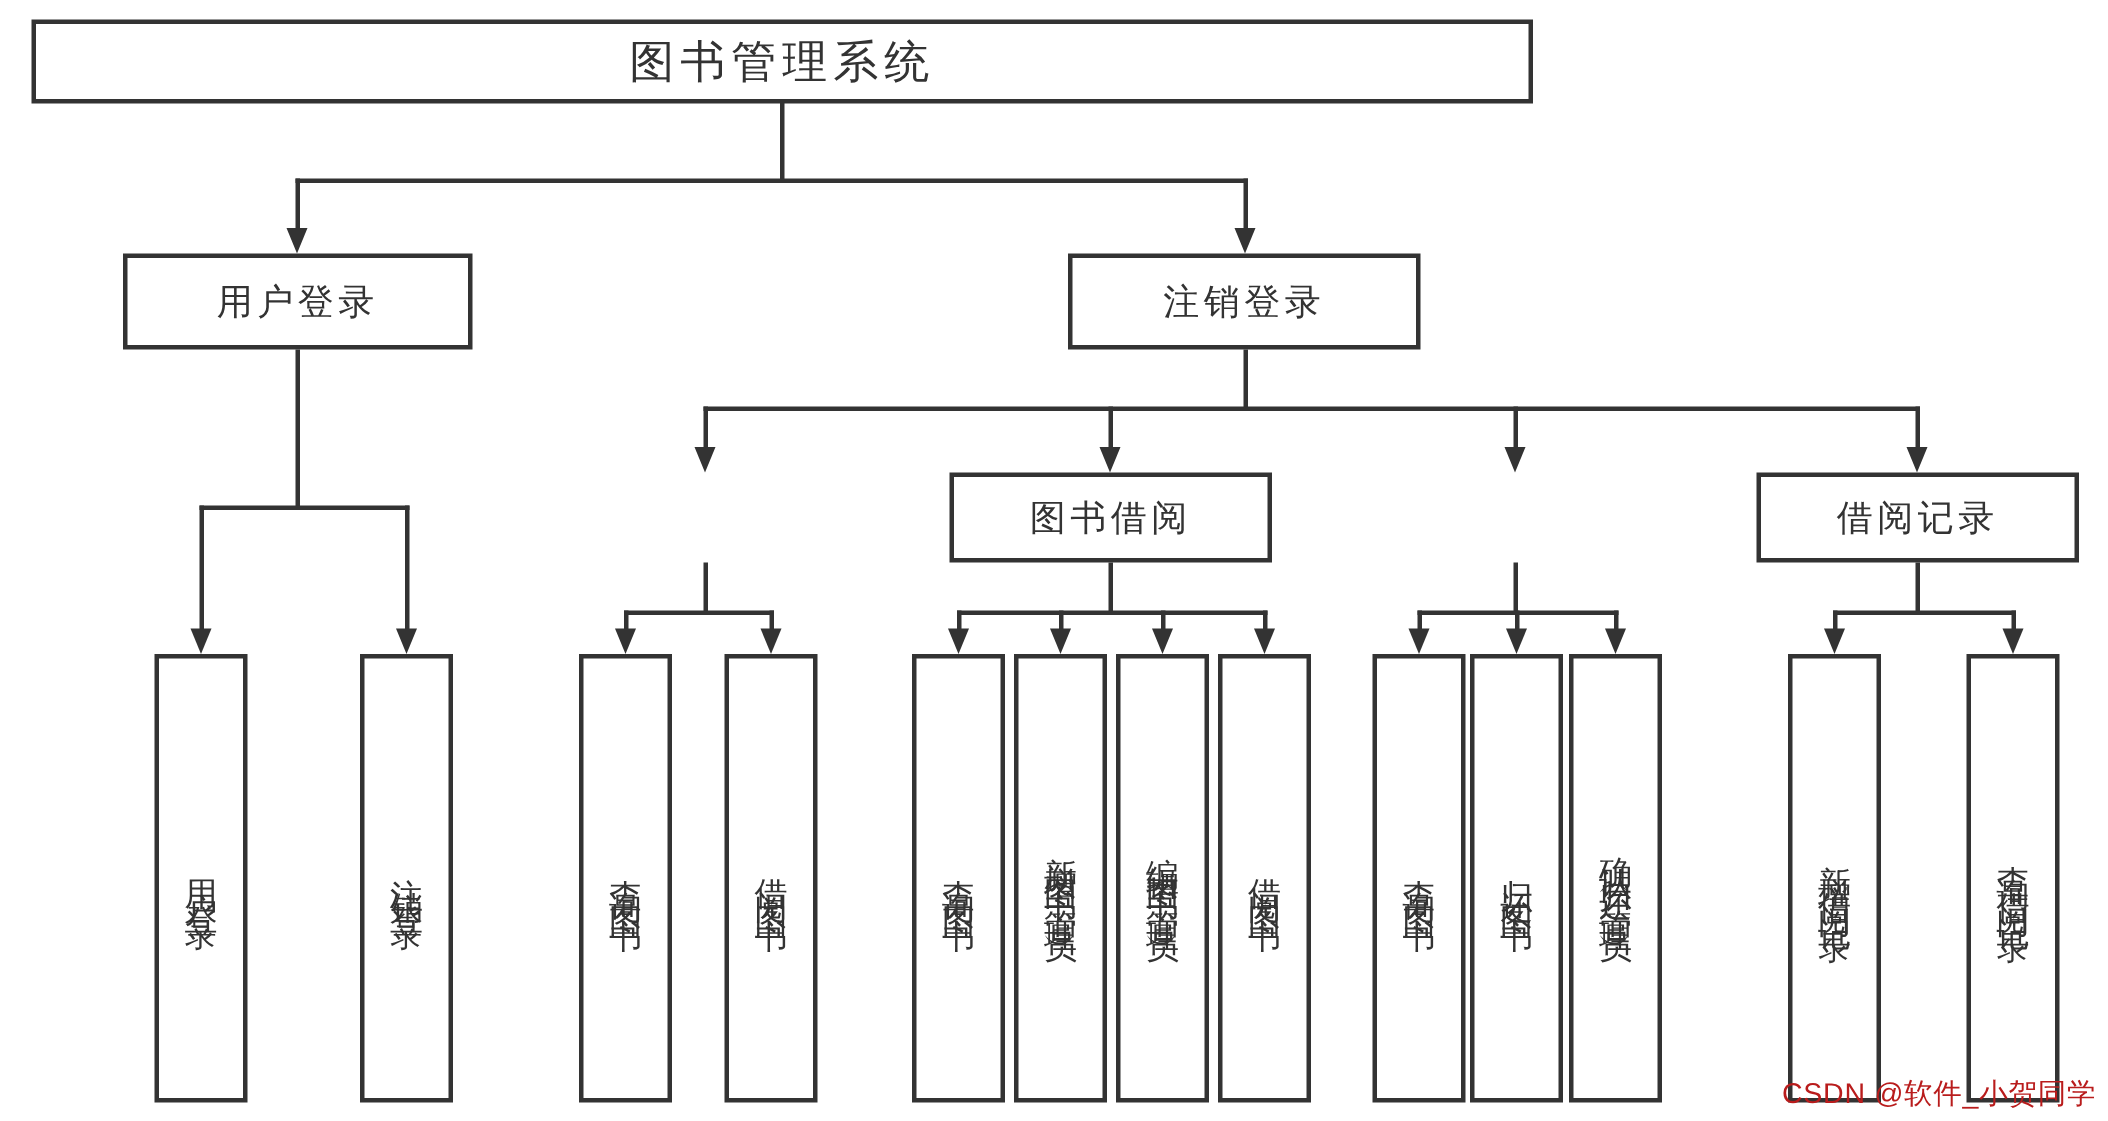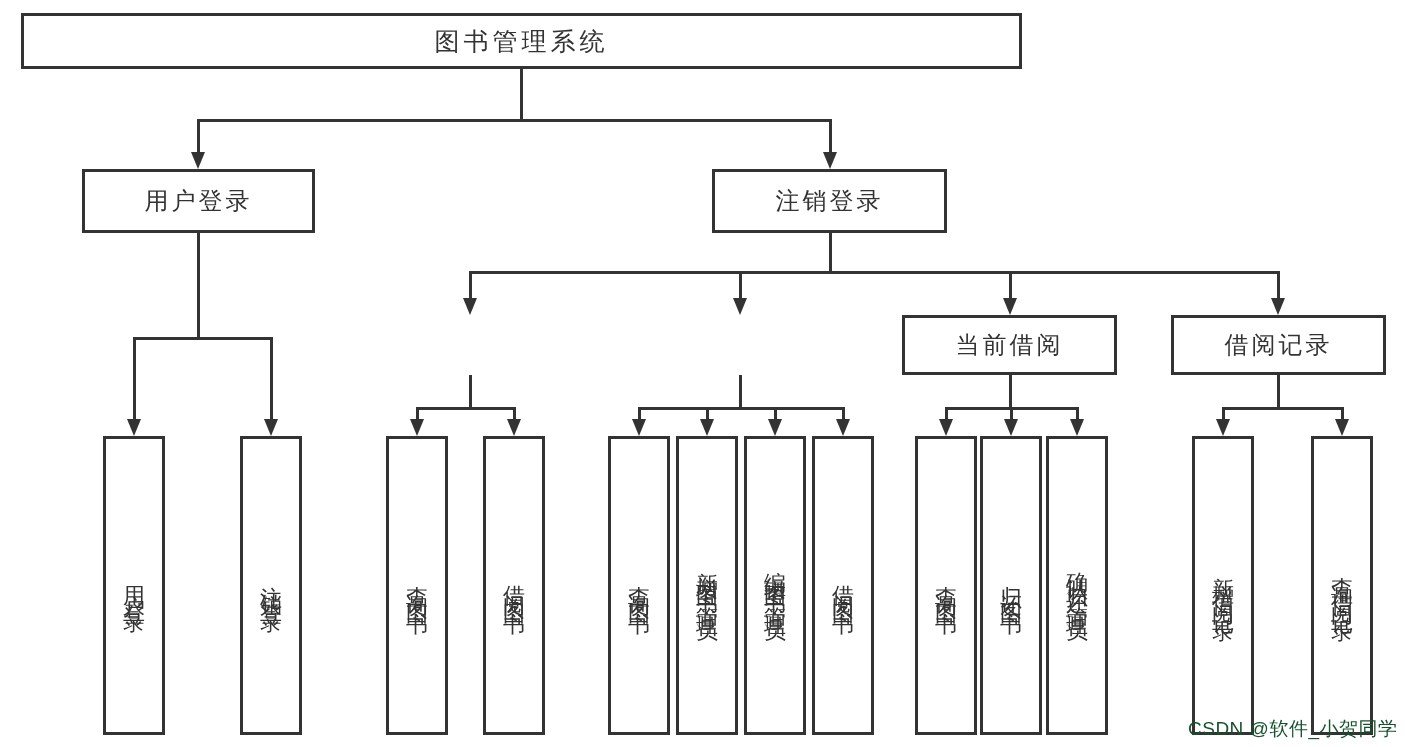--- a/index.html
+++ b/index.html
@@ -55,32 +55,32 @@
     white-space:nowrap;
     z-index:10;
   }
 </style>
 </head>
 <body>
 
 <div id="canvas">
 
   <div class="node" style="left:21px; top:13px; width:1001px; height:56px;">
-    <span class="h-label" style="font-size:25px; letter-spacing:4px;">图书管理系统</span>
+    <span class="h-label" style="font-size:30px; letter-spacing:4px;">图书管理系统</span>
   </div>
 
   <div class="node" style="left:82px; top:169px; width:233px; height:64px;">
     <span class="h-label">用户登录</span>
   </div>
   <div class="node" style="left:712px; top:169px; width:235px; height:64px;">
     <span class="h-label">注销登录</span>
   </div>
 
-  <div class="node" style="left:902px; top:315px; width:215px; height:60px;">
-    <span class="h-label">当前借阅</span>
+  <div class="node" style="left:633px; top:315px; width:215px; height:60px;">
+    <span class="h-label">图书借阅</span>
   </div>
   <div class="node" style="left:1171px; top:315px; width:215px; height:60px;">
     <span class="h-label">借阅记录</span>
   </div>
 
   <div class="node" style="left:103px; top:436px; width:62px; height:299px;">
     <span class="v-label">用户登录</span>
   </div>
   <div class="node" style="left:240px; top:436px; width:62px; height:299px;">
     <span class="v-label">注销登录</span>
@@ -167,15 +167,15 @@
       <div class="arrowhead" style="left: 700px; top: 419px;"></div>
       <div class="arrowhead" style="left: 768px; top: 419px;"></div>
       <div class="arrowhead" style="left: 836px; top: 419px;"></div>
       <div class="arrowhead" style="left: 939px; top: 419px;"></div>
       <div class="arrowhead" style="left: 1004px; top: 419px;"></div>
       <div class="arrowhead" style="left: 1070px; top: 419px;"></div>
       <div class="arrowhead" style="left: 1216px; top: 419px;"></div>
       <div class="arrowhead" style="left: 1335px; top: 419px;"></div>
     </div>
 
-  <div class="watermark" style="color: #14532d;">CSDN @软件_小贺同学</div>
+  <div class="watermark" style="color: #b91c1c;">CSDN @软件_小贺同学</div>
 
 </div>
 
 </body></html>

